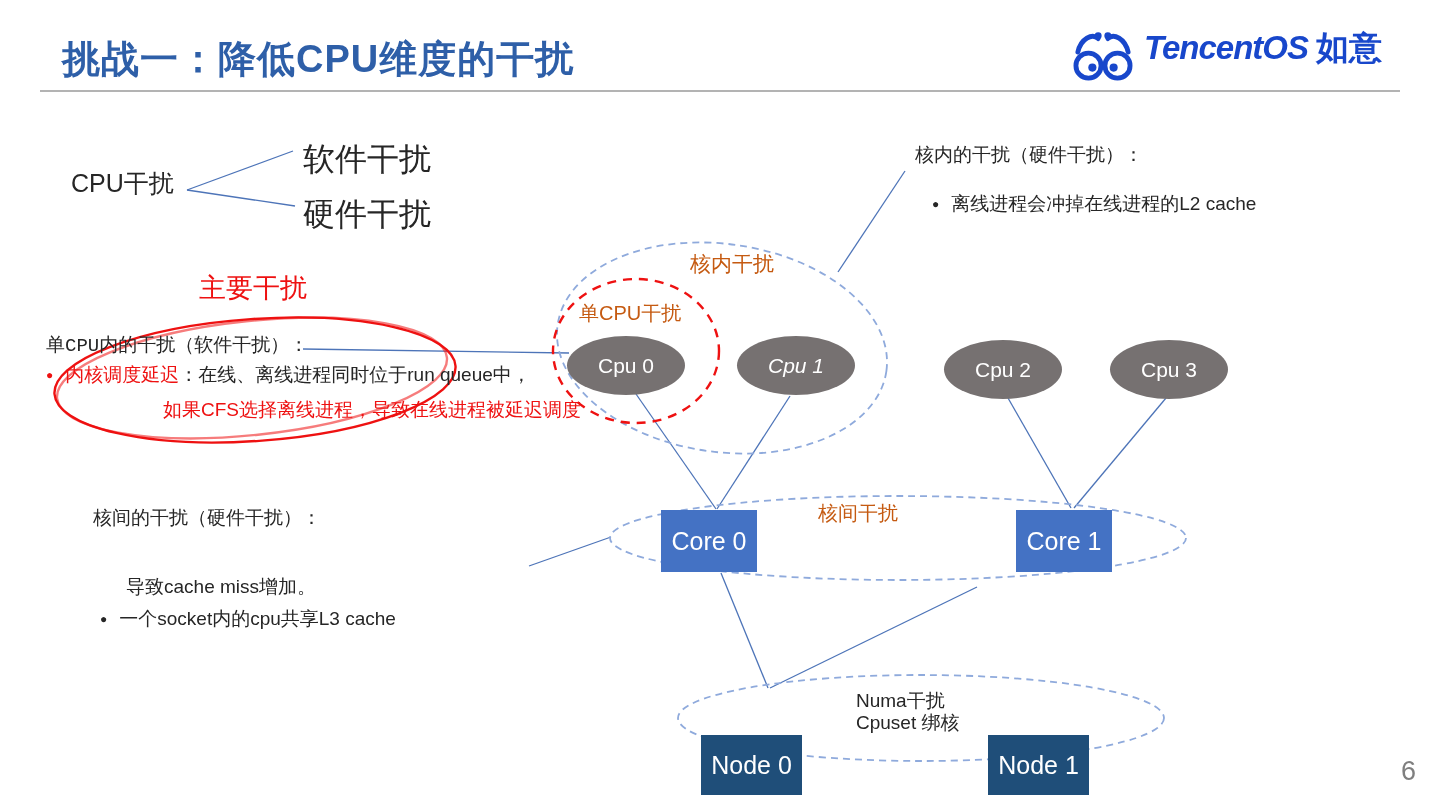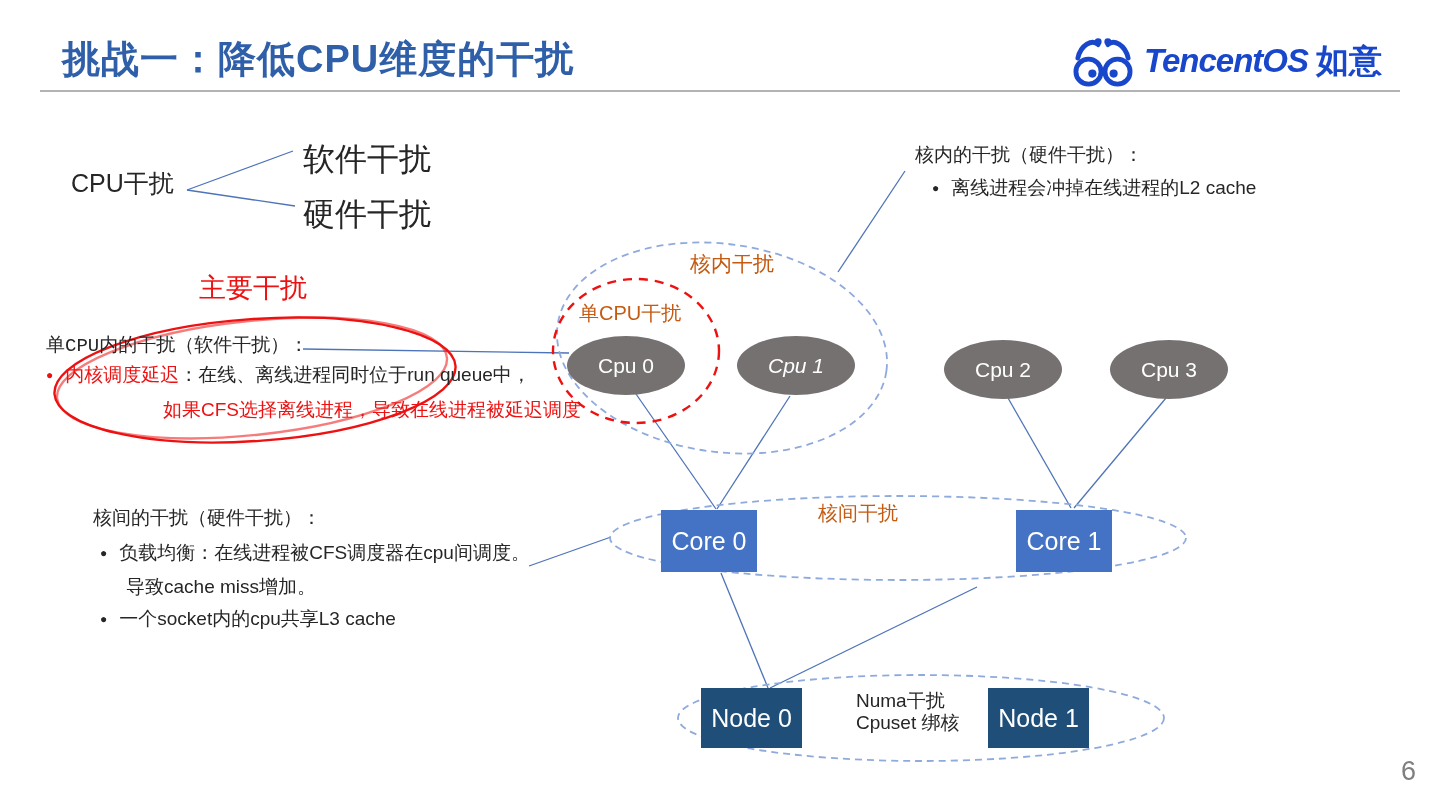--- a/index.html
+++ b/index.html
@@ -20,21 +20,21 @@
     position:relative;width:1440px;height:810px;background:#ffffff;
     font-family:"Liberation Sans","DejaVu Sans",sans-serif;
     overflow:hidden;color:var(--ink);
   }
   .abs{position:absolute;}
   .title{
     left:62px;top:34px;font-size:38px;font-weight:bold;color:var(--title-blue);
     letter-spacing:1px;white-space:nowrap;
   }
   .header-rule{left:40px;top:90px;width:1360px;height:2px;background:#b3b3b3;}
-  .logo{left:1072px;top:32px;display:flex;align-items:center;gap:10px;}
+  .logo{left:1072px;top:26px;display:flex;align-items:flex-start;gap:10px;}
   .logo-text{font-size:33px;font-weight:bold;color:var(--logo-blue);white-space:nowrap;}
   .logo-brand{font-style:italic;letter-spacing:-1px;}
   .logo-suffix{margin-left:8px;}
   .lines{left:0;top:0;width:1440px;height:810px;}
   .conn{stroke:var(--conn-blue);stroke-width:1.3;fill:none;}
   .dash-blue{stroke:var(--dash-blue);stroke-width:1.8;fill:none;stroke-dasharray:7 5;}
   .dash-red{stroke:var(--red);stroke-width:2.4;fill:none;stroke-dasharray:9 7;}
   .red-sketch{stroke:var(--red);stroke-width:2.4;fill:none;}
   .txt{white-space:nowrap;}
   .t19{font-size:19px;line-height:23px;}
@@ -45,21 +45,21 @@
   .cpu{
     width:118px;height:59px;border-radius:50%;background:var(--cpu-gray);
     color:#fff;font-size:21px;display:flex;align-items:center;justify-content:center;
   }
   .core{
     width:96px;height:62px;background:var(--core-blue);color:#fff;font-size:25px;
     display:flex;align-items:center;justify-content:center;
   }
   .node{
     width:101px;height:60px;background:var(--node-navy);color:#fff;font-size:25px;
-    display:flex;align-items:center;justify-content:center;
+    display:flex;align-items:center;justify-content:center;margin-top:47px;
   }
   .numa{font-size:19px;line-height:22px;color:var(--ink);}
   .pagenum{left:1382px;top:756px;width:34px;text-align:right;font-size:27px;color:var(--gray);}
 </style>
 </head>
 <body>
 
 <div class="stage">
 
   <div class="abs title txt">挑战一：降低CPU维度的干扰</div>
@@ -107,29 +107,28 @@
 
     <ellipse class="red-sketch" cx="255" cy="380" rx="201" ry="61" transform="rotate(-4 255 380)"></ellipse>
     <ellipse class="red-sketch" cx="252" cy="378" rx="196" ry="57" transform="rotate(-6 252 378)" opacity="0.55"></ellipse>
   </svg>
 
   <div class="abs txt" style="left:71px;top:167px;font-size:25px;">CPU干扰</div>
   <div class="abs txt t24" style="left:303px;top:138px;">软件干扰</div>
   <div class="abs txt t24" style="left:303px;top:193px;">硬件干扰</div>
 
   <div class="abs txt t19" style="left:915px;top:143px;">核内的干扰（硬件干扰）：</div>
-  <div class="abs txt t19" style="left:932px;top:176px;"><span class="dot">●</span><span>离线进程会冲掉在线进程的L2 cache</span></div>
+  <div class="abs txt t19" style="left:932px;top:192px;"><span class="dot">●</span><span>离线进程会冲掉在线进程的L2 cache</span></div>
 
   <div class="abs txt red" style="left:199px;top:270px;font-size:27px;">主要干扰</div>
   <div class="abs txt t19" style="left:46px;top:335px;font-family:Liberation Mono, monospace;">单CPU内的干扰（软件干扰）：</div>
   <div class="abs txt t19" style="left:46px;top:363px;"><span class="dot red">●</span><span class="red">内核调度延迟</span><span>：在线、离线进程同时位于run queue中，</span></div>
   <div class="abs txt t19" style="left:93px;top:506px;">核间的干扰（硬件干扰）：</div>
 
   <div class="abs txt t19 red" style="left:163px;top:398px;">如果CFS选择离线进程，导致在线进程被延迟调度</div>
-  <div class="abs txt t19" style="left:100px;top:541px;"><span class="dot">●</span><span>负载均衡：在线进程被CFS调度器在cpu间调度。</span></div>
   <div class="abs txt t19" style="left:126px;top:575px;">导致cache miss增加。</div>
   <div class="abs txt t19" style="left:100px;top:607px;"><span class="dot">●</span><span>一个socket内的cpu共享L3 cache</span></div>
 
   <div class="abs txt orange" style="left:690px;top:250px;font-size:21px;">核内干扰</div>
   <div class="abs txt orange" style="left:579px;top:300px;font-size:20px;">单CPU干扰</div>
   <div class="abs txt orange" style="left:818px;top:500px;font-size:20px;">核间干扰</div>
 
   <div class="abs cpu" style="left:567px;top:336px;">Cpu 0</div>
   <div class="abs cpu" style="left:737px;top:336px;font-style:italic;">Cpu 1</div>
   <div class="abs cpu" style="left:944px;top:340px;">Cpu 2</div>

